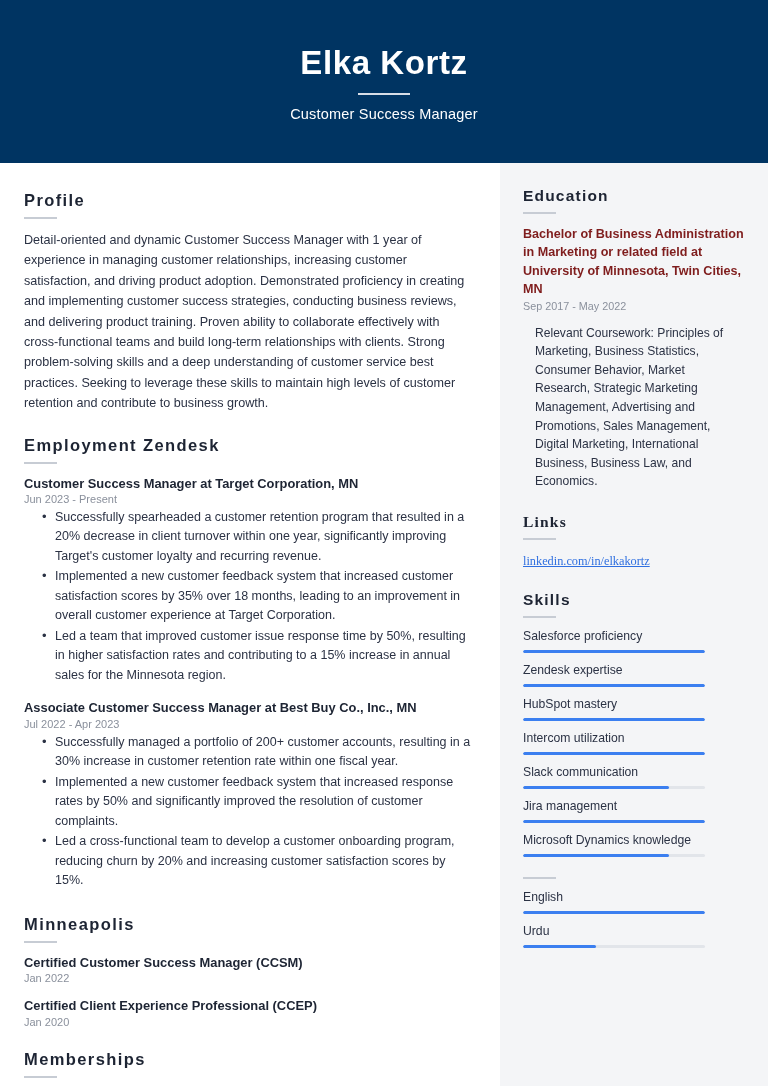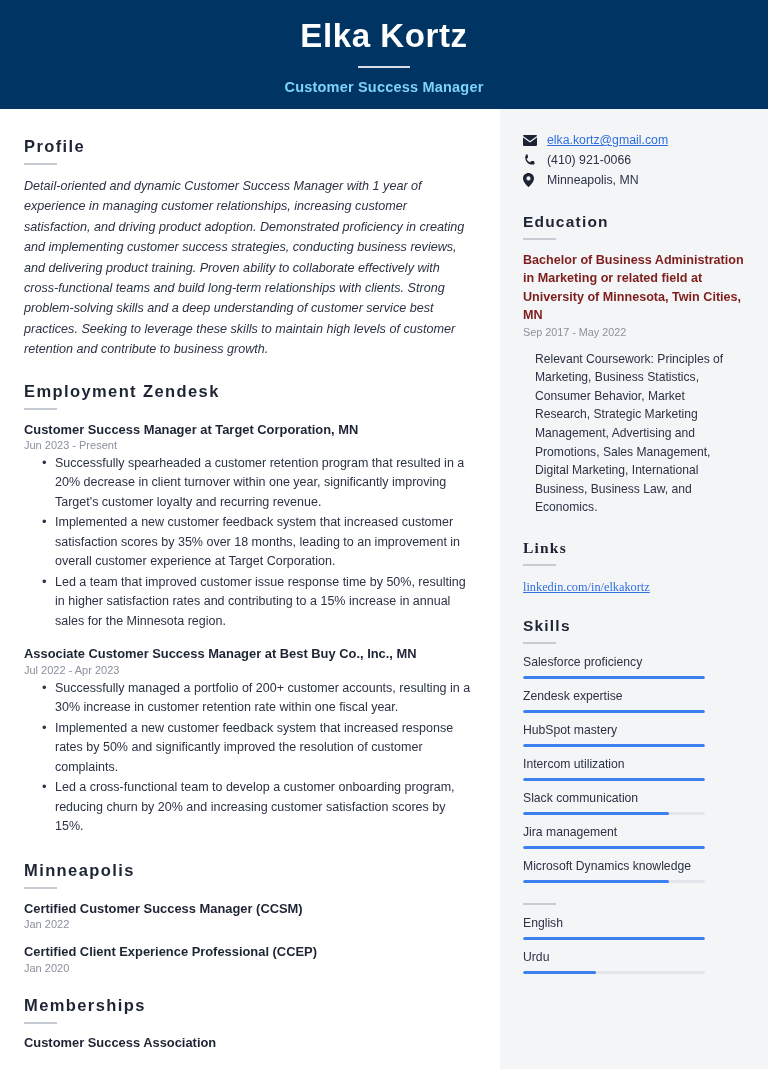--- a/index.html
+++ b/index.html
@@ -16,21 +16,21 @@
   }
   .resume {
     position: relative;
     width: 768px;
     height: 1086px;
     background: #ffffff;
   }
 
   
   .header {
-    height: 109px;
+    height: 163px;
     background: #003462;
     display: flex;
     flex-direction: column;
     align-items: center;
     justify-content: center;
     box-sizing: border-box;
     padding-top: 4px;
   }
   .header-name {
     font-size: 33px;
@@ -40,23 +40,22 @@
     line-height: 1.1;
   }
   .header-rule {
     width: 52px;
     height: 2px;
     background: #d7dde6;
     margin: 12px 0 11px 0;
   }
   .header-title {
     font-size: 14.5px;
-    color: #7dd3fc;
+    color: #ffffff;
     letter-spacing: 0.2px;
-    font-weight: bold;
   }
 
   
   .body-cols {
     display: flex;
     height: 960px;
   }
   .col-main {
     width: 500px;
     box-sizing: border-box;
@@ -91,21 +90,20 @@
     background: #c7ccd4;
     margin-bottom: 11px;
   }
 
   
   .profile-text {
     font-size: 12.6px;
     line-height: 1.62;
     color: #2b3244;
     margin: 0;
-    font-style: italic;
   }
   .job, .cert, .member {
     margin-bottom: 14px;
   }
   .entry-title {
     font-size: 12.9px;
     font-weight: bold;
     color: #1d2433;
     margin: 0 0 1px 0;
     line-height: 1.35;
@@ -285,46 +283,20 @@
             <div class="member">
               <div class="member-title">Customer Success Association</div>
             </div>
           </div>
       </div>
 
     </div>
 
     <div class="col-side">
 
-      <ul class="contact-list" id="contact-container">
-          <li class="contact-item">
-            <span class="contact-icon">
-              <svg width="14" height="11" viewBox="0 0 14 11">
-                <path fill="currentColor" d="M1 0h12a1 1 0 0 1 1 1L7 6 0 1a1 1 0 0 1 1-1zM0 2.4l7 5 7-5V10a1 1 0 0 1-1 1H1a1 1 0 0 1-1-1z"></path>
-              </svg>
-            </span>
-            <a class="link" href="#">elka.kortz@gmail.com</a>
-          </li>
-          <li class="contact-item">
-            <span class="contact-icon">
-              <svg width="13" height="13" viewBox="0 0 13 13">
-                <path fill="currentColor" d="M2.6.3 4.2.6c.4.1.7.4.7.8l.1 1.9c0 .4-.2.7-.5.9l-1 .6c.7 1.6 2 2.9 3.6 3.6l.6-1c.2-.3.5-.5.9-.5l1.9.1c.4 0 .7.3.8.7l.3 1.6c.1.5-.2 1-.7 1.1-5.1 1.1-9.6-3.4-8.5-8.5.1-.5.6-.8 1.2-.6z"></path>
-              </svg>
-            </span>
-            <span class="contact-text">(410) 921-0066</span>
-          </li>
-          <li class="contact-item">
-            <span class="contact-icon">
-              <svg width="11" height="14" viewBox="0 0 11 14">
-                <path fill="currentColor" d="M5.5 0C2.5 0 0 2.4 0 5.4 0 9.4 5.5 14 5.5 14S11 9.4 11 5.4C11 2.4 8.5 0 5.5 0zm0 7.5a2.1 2.1 0 1 1 0-4.2 2.1 2.1 0 0 1 0 4.2z"></path>
-              </svg>
-            </span>
-            <span class="contact-text">Minneapolis, MN</span>
-          </li>
-        </ul>
 
       <div class="sec">
         <div class="sec-head side">Education</div>
         <div class="sec-rule"></div>
         <div class="edu-title">Bachelor of Business Administration in Marketing or related field at University of Minnesota, Twin Cities, MN</div>
         <div class="edu-date">Sep 2017 - May 2022</div>
         <p class="edu-desc">Relevant Coursework: Principles of Marketing, Business Statistics, Consumer Behavior, Market Research, Strategic Marketing Management, Advertising and Promotions, Sales Management, Digital Marketing, International Business, Business Law, and Economics.</p>
       </div>
 
       <div class="sec sec-links" style="margin-top:22px;font-family:Liberation Serif, serif;">

